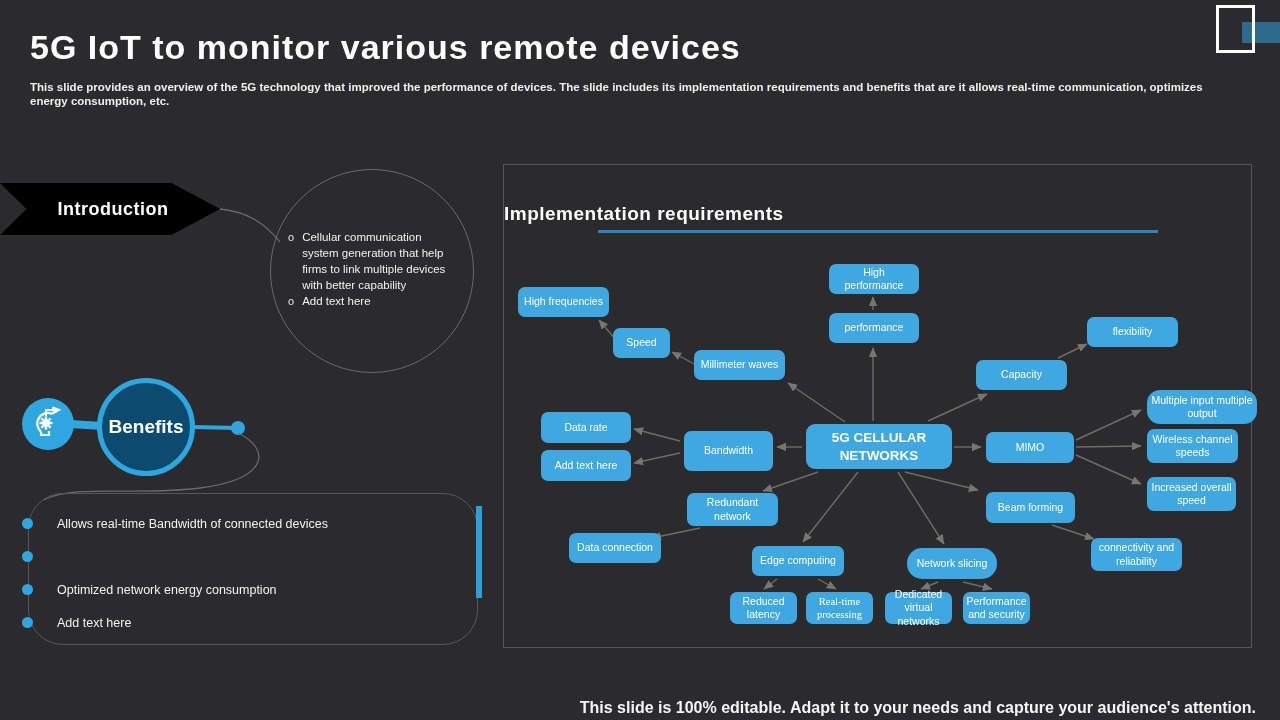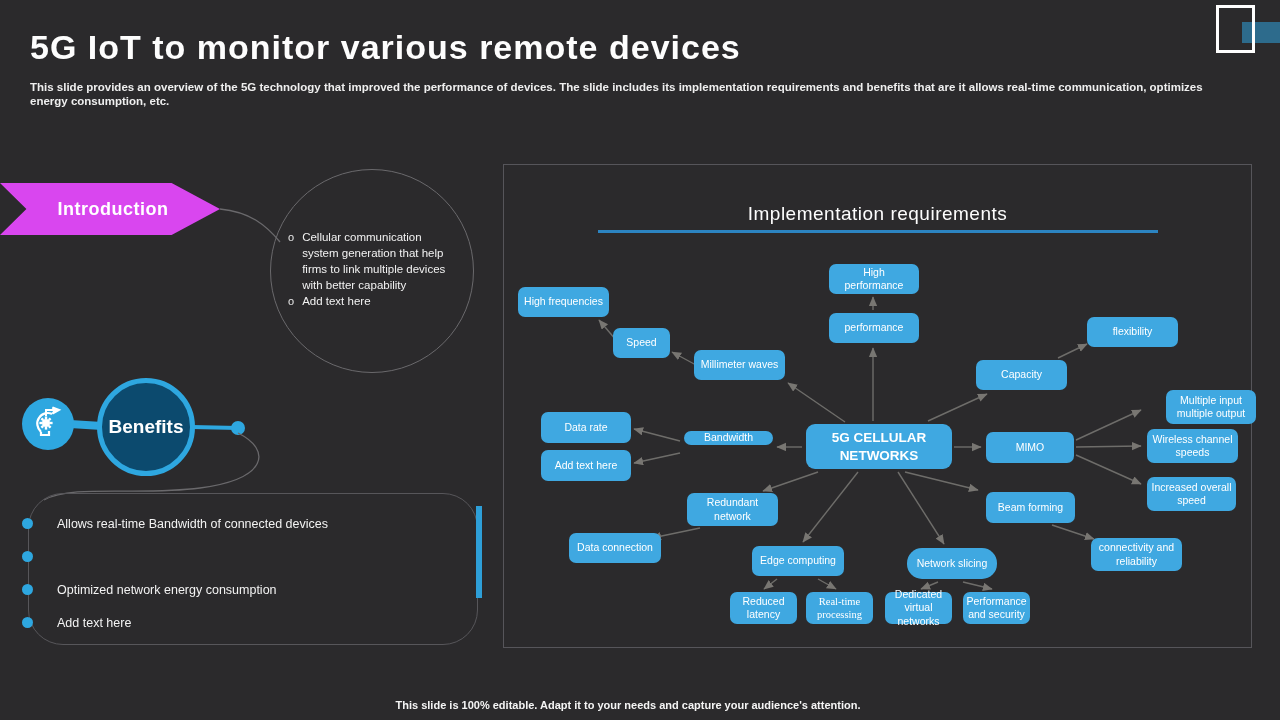--- a/index.html
+++ b/index.html
@@ -25,21 +25,21 @@
     border:3px solid #ffffff; z-index:4; background:transparent;
   }
   .corner-accent {
     position:absolute; left:1242px; top:22px; width:38px; height:21px;
     background:#2d6b8c; z-index:3;
   }
 
   
   .intro-arrow {
     position:absolute; left:0; top:183px; width:220px; height:52px; z-index:3;
-    background:#d946ef; display:flex; align-items:center; justify-content:center;
+    background:#000000; display:flex; align-items:center; justify-content:center;
     clip-path:polygon(0 0, 78% 0, 100% 50%, 78% 100%, 0 100%, 12% 50%);
   }
   .intro-arrow span { font-size:18px; font-weight:700; letter-spacing:0.5px; padding-left:6px; }
   .intro-circle {
     position:absolute; left:270px; top:169px; width:204px; height:204px;
     border:1px solid #6a696c; border-radius:50%; z-index:2;
   }
   .intro-list {
     position:absolute; left:288px; top:230px; width:165px; z-index:3;
     font-size:11.5px; line-height:1.38; color:#f2f2f2;
@@ -72,63 +72,63 @@
     font-size:12.5px; color:#f3f3f3; height:33px;
   }
   .benefit-dot { width:11px; height:11px; border-radius:50%; background:#2ea7e0; flex:0 0 11px; }
 
   
   .mindmap-panel {
     position:absolute; left:503px; top:164px; width:749px; height:484px;
     border:1px solid #56555a; z-index:2;
   }
   .mindmap-title {
-    position:absolute; left:0; top:38px; width:100%; text-align:center;
-    font-size:19px; font-weight:400; letter-spacing:0.5px; color:#fdfdfd;
+    position:absolute; left:0; top:38px; width:100%; text-align:left;
+    font-size:19px; font-weight:700; letter-spacing:0.5px; color:#fdfdfd;
   }
   .mindmap-underline {
     position:absolute; left:94px; top:65px; width:560px; height:3px; background:#2c84c1;
   }
   .node {
     position:absolute; background:#3fa8e1; border-radius:7px; color:#fff;
     display:flex; align-items:center; justify-content:center; text-align:center;
     font-size:10.5px; line-height:1.25; padding:2px 4px; z-index:3;
   }
   .node-center { font-size:13.5px; font-weight:700; border-radius:9px; line-height:1.3; }
 
   .n-highfreq  { left:14px;  top:122px; width:91px; height:30px; }
   .n-speed     { left:109px; top:163px; width:57px; height:30px; }
   .n-mmwaves   { left:190px; top:185px; width:91px; height:30px; }
   .n-highperf  { left:325px; top:99px;  width:90px; height:30px; }
   .n-perf      { left:325px; top:148px; width:90px; height:30px; }
   .n-flex      { left:583px; top:152px; width:91px; height:30px; }
   .n-capacity  { left:472px; top:195px; width:91px; height:30px; }
-  .n-minput    { left:662px; top:225px; width:90px; height:34px; }
+  .n-minput    { left:643px; top:225px; width:110px; height:34px;border-radius:13px; }
   .n-center    { left:302px; top:259px; width:146px; height:45px; }
   .n-datarate  { left:37px;  top:247px; width:90px; height:31px; }
   .n-addtext   { left:37px;  top:285px; width:90px; height:31px; }
-  .n-bandwidth { left:180px; top:266px; width:89px; height:14px; }
+  .n-bandwidth { left:180px; top:266px; width:89px; height:40px; }
   .n-mimo      { left:482px; top:267px; width:88px; height:31px; }
   .n-wireless  { left:643px; top:264px; width:91px; height:34px; }
   .n-increased { left:643px; top:312px; width:89px; height:34px; }
   .n-redundant { left:183px; top:328px; width:91px; height:33px; }
   .n-beam      { left:482px; top:327px; width:89px; height:31px; }
   .n-dataconn  { left:65px;  top:368px; width:92px; height:30px; }
   .n-edge      { left:248px; top:381px; width:92px; height:30px; }
   .n-netslice  { left:403px; top:383px; width:90px; height:31px;border-radius:15px; }
   .n-connect   { left:587px; top:373px; width:91px; height:33px; }
   .n-reduced   { left:226px; top:427px; width:67px; height:32px; }
   .n-realtime  { left:302px; top:427px; width:67px; height:32px;font-family:Liberation Serif, serif; }
   .n-dedicated { left:381px; top:427px; width:67px; height:32px; }
   .n-perfsec   { left:459px; top:427px; width:67px; height:32px; }
 
   
   .slide-footer {
-    position:absolute; left:0; top:699px; width:1256px; text-align:center;
-    font-size:11px; font-weight:700; color:#f5f5f5; z-index:3;
+    position:absolute; left:0; top:699px; width:1256px; text-align:right;
+    font-size:16px; font-weight:700; color:#f5f5f5; z-index:3;
   }
 </style>
 </head>
 <body>
 
 <svg id="decor-svg" viewBox="0 0 1280 720">
   <defs>
     <marker id="arw" markerWidth="9" markerHeight="8" refX="6.5" refY="3" orient="auto">
       <path d="M0,0 L7,3 L0,6 z" fill="#787672"></path>
     </marker>

